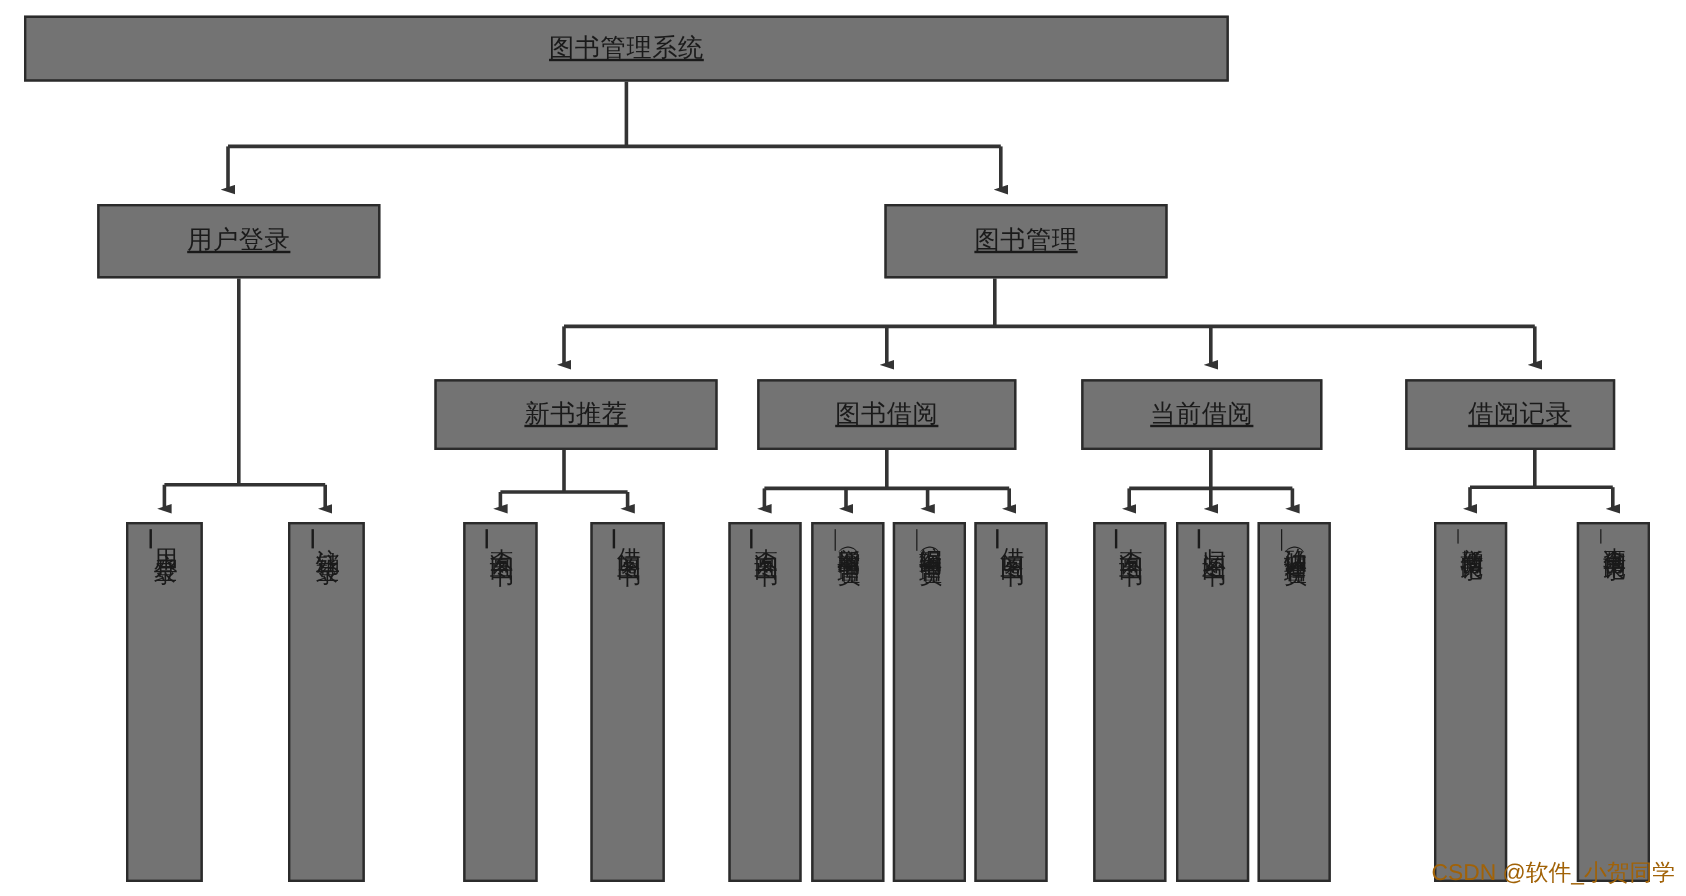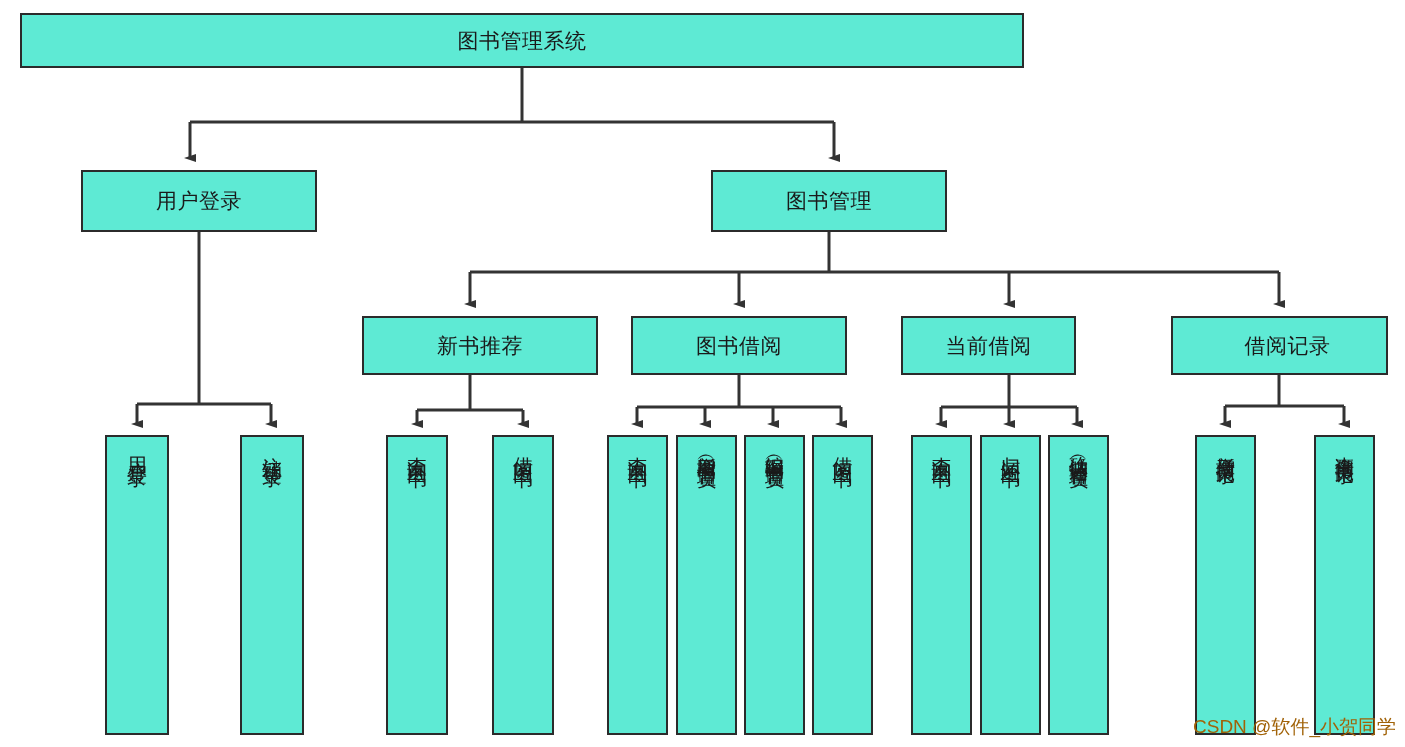--- a/index.html
+++ b/index.html
@@ -23,26 +23,27 @@
     left: 0;
     top: 0;
     width: 1405px;
     height: 747px;
     pointer-events: none;
   }
   .node {
     position: absolute;
     box-sizing: border-box;
     border: 2px solid #2b2b2b;
-    background: #5eead4;
+    background: #737373;
     display: flex;
     align-items: center;
     justify-content: center;
     color: #1a1a1a;
     z-index: 2;
+    text-decoration: underline;
   }
   .node .label {
     display: block;
     text-align: center;
     letter-spacing: 0.5px;
   }
   
   .node.horiz .label {
     font-size: 21px;
     line-height: 1.1;
@@ -134,34 +135,34 @@
     </g>
   </svg>
 
   <div class="node horiz" style="left:20px; top:13px; width:1004px; height:55px;">
     <span class="label">图书管理系统</span>
   </div>
 
   <div class="node horiz" style="left:81px; top:170px; width:236px; height:62px;">
     <span class="label">用户登录</span>
   </div>
-  <div class="node horiz" style="left:711px; top:170px; width:236px; height:62px;">
+  <div class="node horiz" style="left:737px; top:170px; width:236px; height:62px;">
     <span class="label">图书管理</span>
   </div>
 
   <div class="node horiz" style="left:362px; top:316px; width:236px; height:59px;">
     <span class="label">新书推荐</span>
   </div>
   <div class="node horiz" style="left:631px; top:316px; width:216px; height:59px;">
     <span class="label">图书借阅</span>
   </div>
-  <div class="node horiz" style="left:901px; top:316px; width:175px; height:59px;">
+  <div class="node horiz" style="left:901px; top:316px; width:201px; height:59px;">
     <span class="label">当前借阅</span>
   </div>
-  <div class="node horiz" style="left:1171px; top:316px; width:217px; height:59px;padding-left:16px;">
+  <div class="node horiz" style="left:1171px; top:316px; width:175px; height:59px;padding-left:16px;">
     <span class="label">借阅记录</span>
   </div>
 
   <div class="node vert" style="left:105px; top:435px; width:64px; height:300px;">
     <span class="label">用户登录</span>
   </div>
   <div class="node vert" style="left:240px; top:435px; width:64px; height:300px;">
     <span class="label">注销登录</span>
   </div>
 

